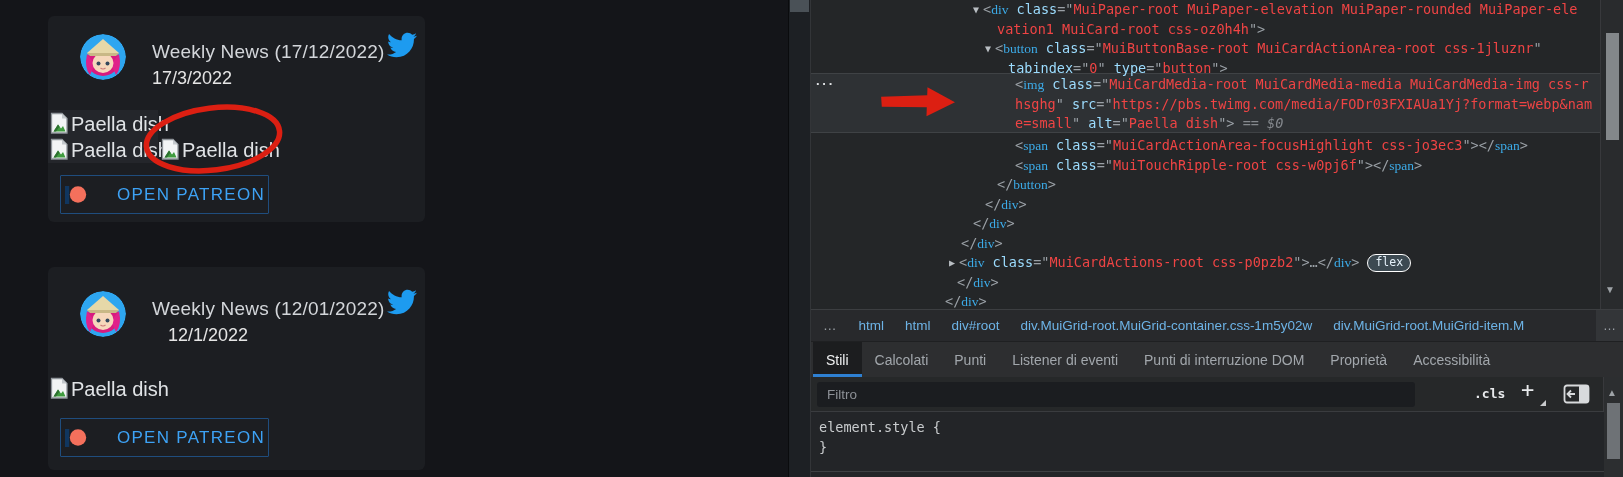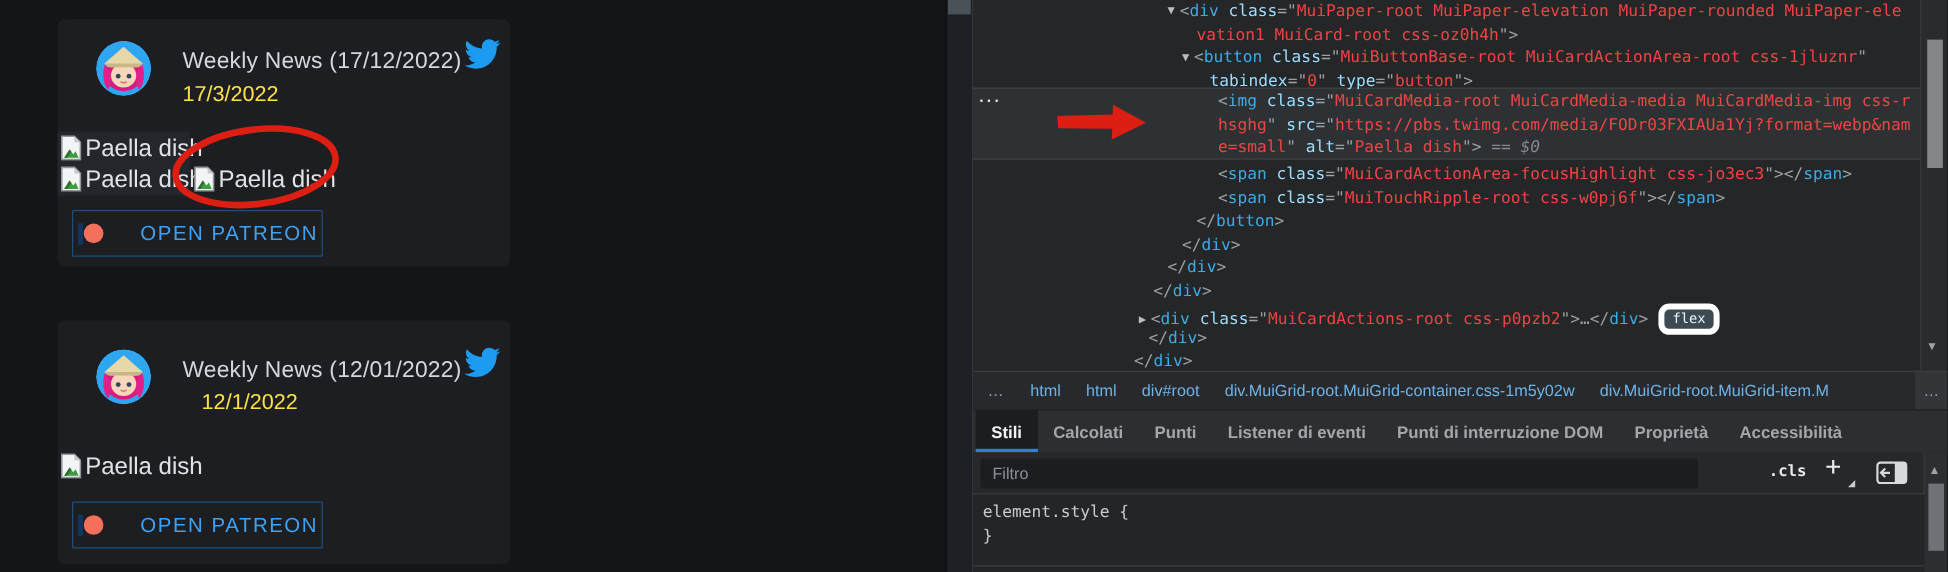--- a/index.html
+++ b/index.html
@@ -7,21 +7,21 @@
   #screen {
     position:relative; width:1623px; height:477px; overflow:hidden;
     background:#141519; font-family:"Liberation Sans", sans-serif;
   }
   
   .webpage { position:absolute; left:0; top:0; width:788px; height:477px; background:#141519; }
   .card { position:absolute; width:377px; background:#1c1e22; border-radius:6px; }
   .card-header { position:absolute; left:0; top:0; right:0; height:90px; }
   .avatar { position:absolute; border-radius:50%; overflow:hidden; width:46px; height:46px; }
   .card-title { position:absolute; font-size:19px; color:#d3d6da; letter-spacing:.2px; white-space:nowrap; }
-  .card-date  { position:absolute; font-size:18px; color:#fde047; }
+  .card-date  { position:absolute; font-size:18px; color:#e5e5e5; }
   .tw-icon { position:absolute; width:36px; height:30px; }
   .imgbox { position:absolute; background:#24262b; }
   .broken-img { position:absolute; display:flex; align-items:flex-start; white-space:nowrap; }
   .broken-img .alt { font-size:20px; color:#e0e3e6; margin-left:2px; line-height:24px; }
   .patreon-btn { position:absolute; height:39px; border:1px solid #1f4d7e; border-radius:1px;
     display:flex; align-items:center; justify-content:center; gap:30px; background:transparent; cursor:pointer; }
   .patreon-btn .lbl { color:#3da2f5; font-size:17px; font-weight:500; letter-spacing:1.3px; }
   .annotation { position:absolute; pointer-events:none; }
   .page-scrollbar { position:absolute; left:788px; top:0; width:22px; height:477px;
     background:#1d2024; border-left:1px solid #0a0b0d; }
@@ -30,44 +30,44 @@
   
   .devtools { position:absolute; left:810px; top:0; width:813px; height:477px;
     background:#242628; border-left:1px solid #333538; }
   .tree { position:absolute; left:0; top:0; width:790px; height:309px; overflow:hidden; }
   .hl-band { position:absolute; left:0; top:73px; width:790px; height:60px; background:#2e3134;
     border-top:1px solid #3f4245; border-bottom:1px solid #3f4245; }
   .code-line { position:absolute; white-space:pre; font-family:"DejaVu Sans Mono", monospace;
     font-size:13.5px; line-height:19.5px; z-index:2; cursor:default; }
   .tk-w { color:#b9bec3; display:inline-block; margin-right:4px; font-size:10px; vertical-align:1px; }
   .tk-p { color:#9aa0a6; }
-  .tk-t { color:#3cabe8; }
+  .tk-t { color:#3cabe8;font-family:Liberation Serif, serif; }
   .tk-a { color:#9cdcfe; }
   .tk-v { color:#ef4444; }
   .tk-m { color:#85898e; font-style:italic; }
-  .tk-e { display:inline-block; margin-left:8px; padding:0 7px 1px; border:5px solid #ffffff;
+  .tk-e { display:inline-block; margin-left:8px; padding:0 7px 1px; border:1px solid #ffffff;
     border-radius:9px; background:#3d4a52; color:#e6f2fa; font-size:11.5px; line-height:15px; vertical-align:1px; }
   .gutter-dots { position:absolute; left:5px; top:76px; color:#e3e5e7; font-size:13px; font-weight:bold;
     letter-spacing:2px; z-index:3; }
   .tree-scrollbar { position:absolute; right:0; top:0; width:23px; height:309px; background:#292b2d;
     border-left:1px solid #38393c; }
   .tree-scrollbar .thumb { position:absolute; left:5px; width:13px; top:33px; height:107px; background:#83878a; }
   .tree-scrollbar .arrow-down { position:absolute; left:4px; top:284px; color:#9ea3a7; font-size:10px; }
 
   .breadcrumb { position:absolute; left:0; top:309px; width:813px; height:32px; background:#28292c;
     border-top:1px solid #3c3e41; display:flex; align-items:center; gap:21px; padding-left:12px;
     font-size:13.5px; overflow:hidden; }
   .breadcrumb .bc-ellipsis { color:#9aa0a6; letter-spacing:1px; }
   .breadcrumb .bc-item { color:#6db3e6; white-space:nowrap; cursor:pointer; }
   .bc-overflow { position:absolute; right:0; top:309px; width:27px; height:32px; background:#333538;
     border-top:1px solid #3c3e41; color:#9aa0a6; font-size:13px; display:flex; align-items:center; justify-content:center; }
 
   .tabbar { position:absolute; left:0; top:341px; width:813px; height:36px; background:#2d2e30;
     border-top:1px solid #1f2022; display:flex; align-items:stretch; padding-left:2px; font-size:14px; }
-  .tab { position:relative; display:flex; align-items:center; padding:0 13px; color:#a2a7ac; cursor:pointer; white-space:nowrap;font-weight:bold; }
+  .tab { position:relative; display:flex; align-items:center; padding:0 13px; color:#a2a7ac; cursor:pointer; white-space:nowrap; }
   .tab.active { background:#1c1d1f; color:#f1f2f3; }
   .tab.active::after { content:""; position:absolute; left:0; right:0; bottom:0; height:3px; background:#2e80d2; }
 
   .filterbar { position:absolute; left:0; top:377px; width:793px; height:34px; background:#262829; }
   .filter-input { position:absolute; left:6px; top:5px; width:598px; height:25px; background:#1b1d20;
     border:none; border-radius:3px; color:#c8cbce; font-size:13.5px; padding:0 10px;
     font-family:"Liberation Sans", sans-serif; }
   .filter-input::placeholder { color:#8d9196; opacity:1; }
   .ftool { position:absolute; font-family:"DejaVu Sans Mono", monospace; font-size:13px; font-weight:bold;
     color:#e8eaec; top:9px; cursor:pointer; }

